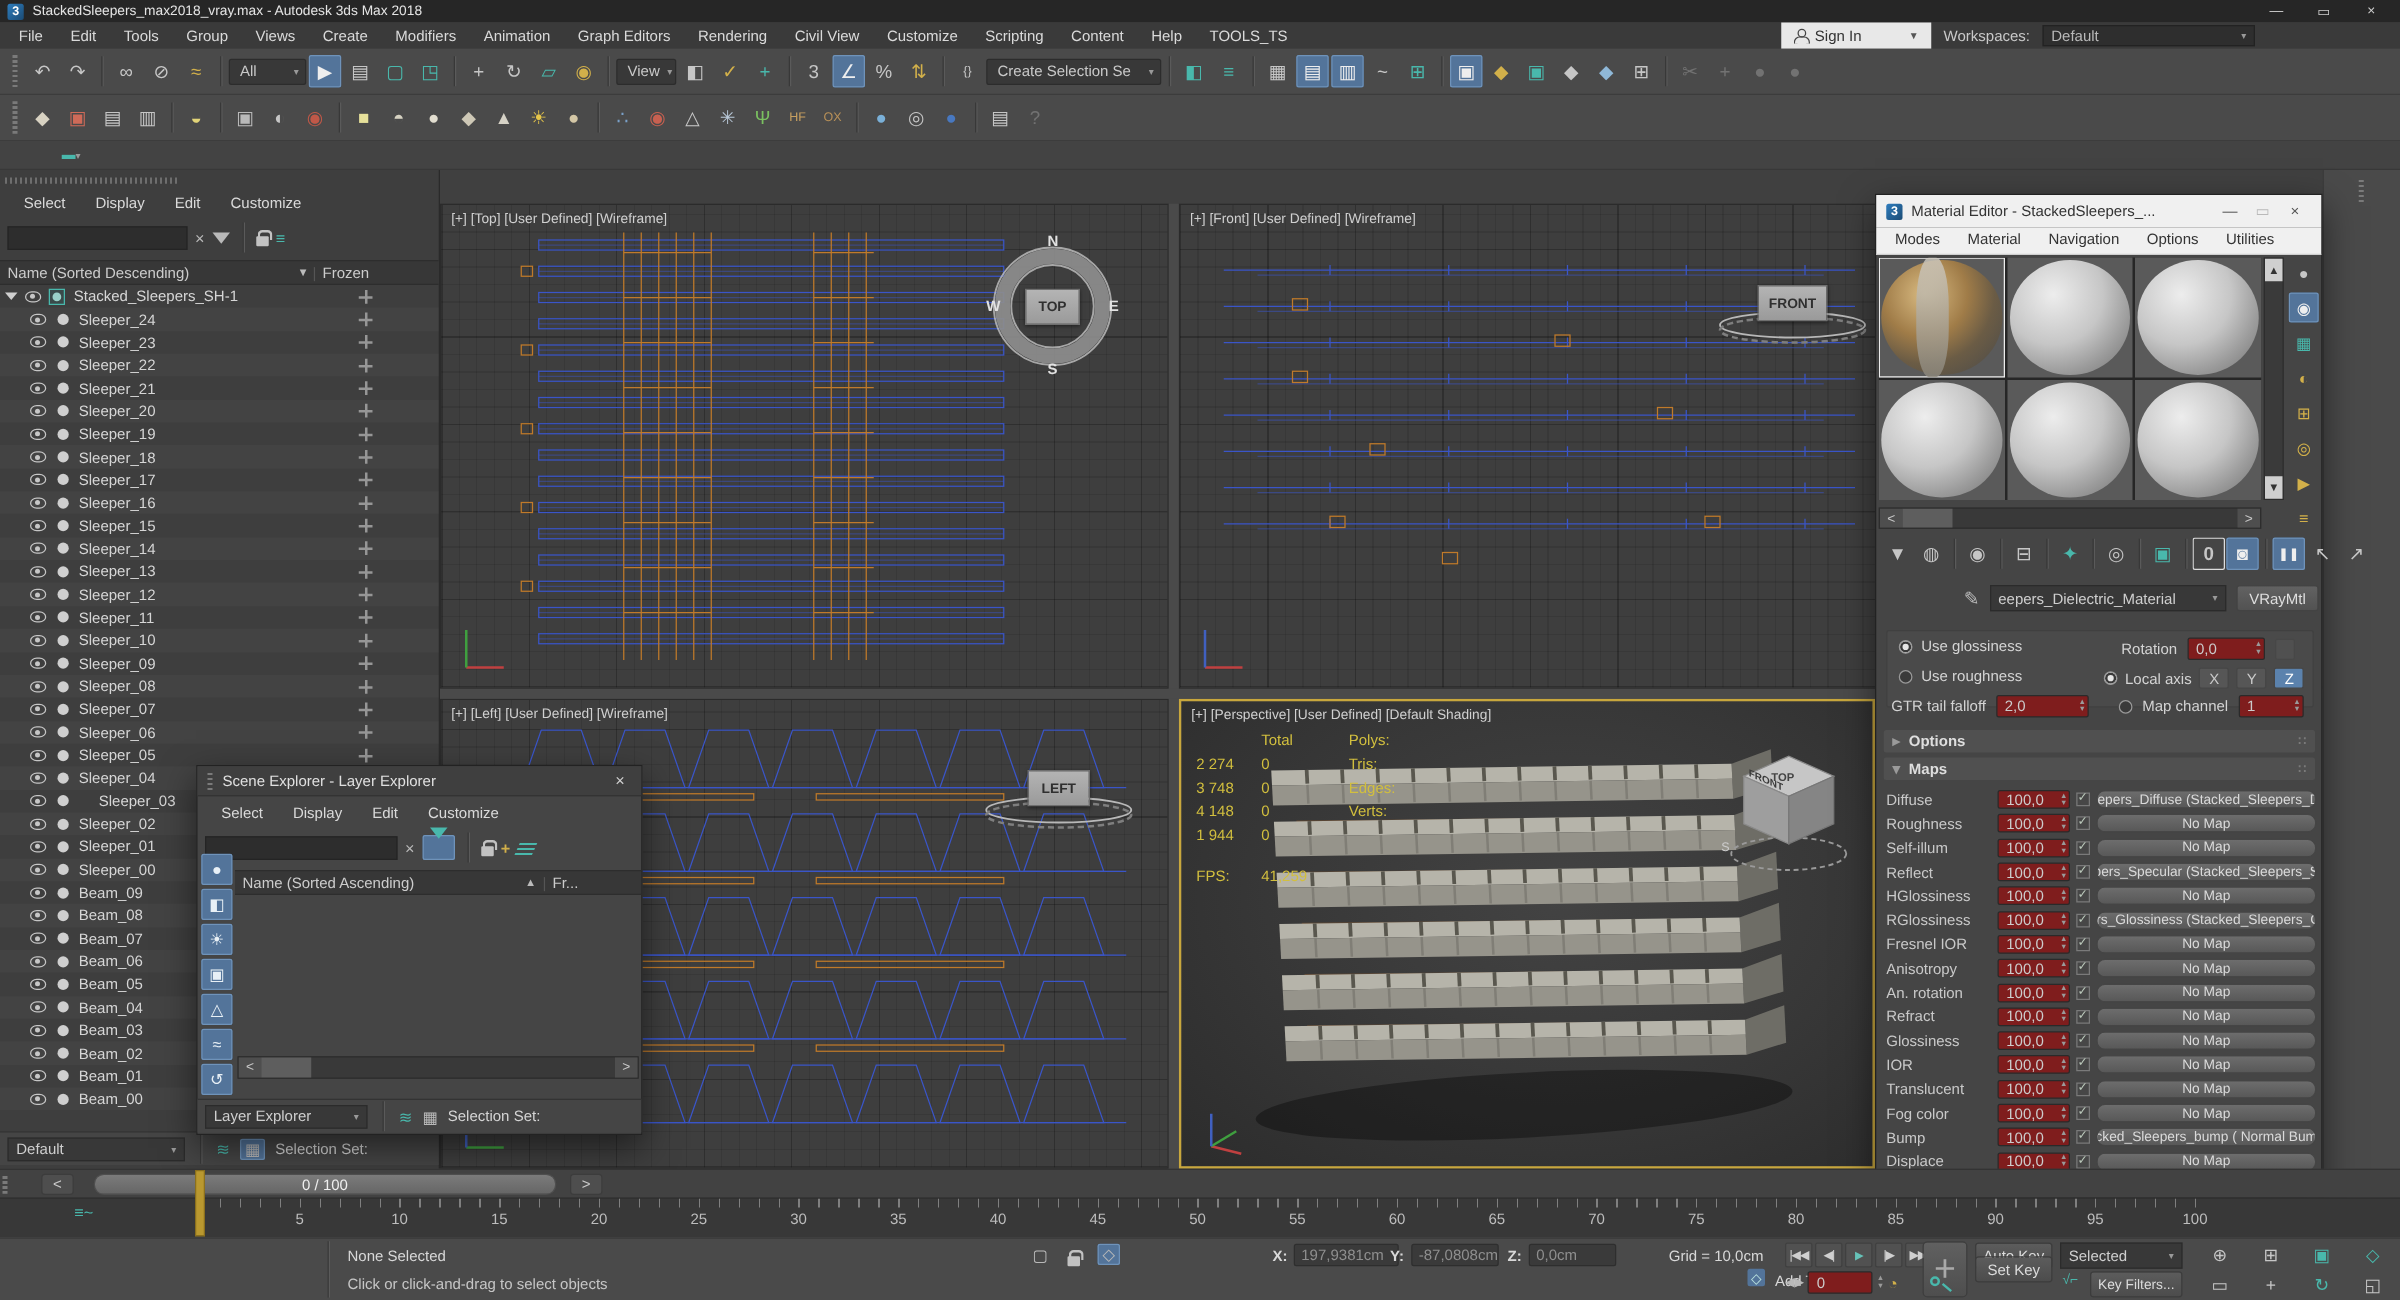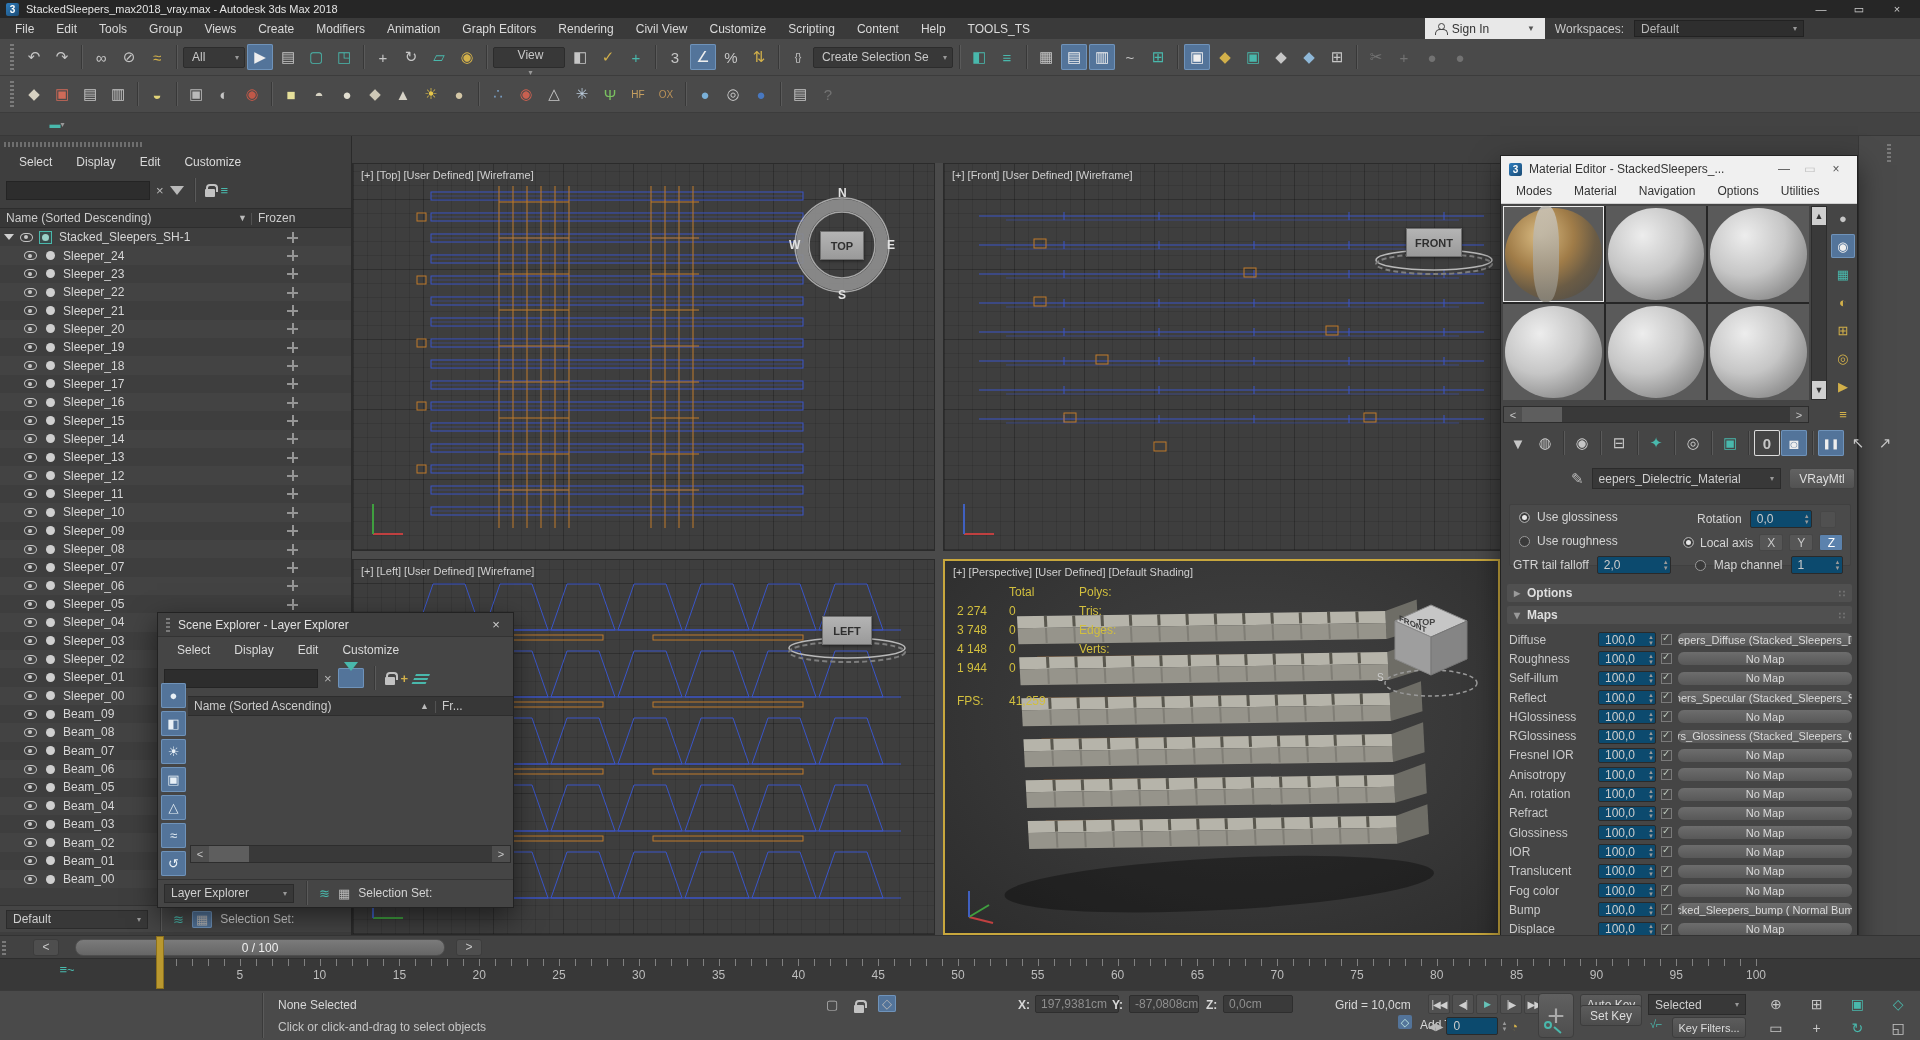--- a/index.html
+++ b/index.html
@@ -95,21 +95,21 @@
 .me-menus .mitem{color:#333}
 .mewbtn{color:#555;width:26px;text-align:center}
 .slotgrid{position:absolute;left:2px;top:50px;width:306px;height:194px;display:grid;grid-template-columns:repeat(3,1fr);grid-template-rows:repeat(2,1fr);gap:2px;background:#262626}
 .slot{position:relative;background:#5a5a5a;overflow:hidden}
 .sph{position:absolute;inset:2px;border-radius:50%;background:radial-gradient(circle at 36% 30%,#ededed,#c6c6c6 45%,#9c9c9c 70%,#808080 88%)}
 .slot.sel{box-shadow:inset 0 0 0 1px #ececec}
 .slot.sel .sph{background:radial-gradient(circle at 36% 30%,#d9bb82,#a07c48 38%,#6b5c45 62%,#555048 85%);}
 .slot.sel::after{content:"";position:absolute;left:30%;top:0;width:26%;height:100%;background:linear-gradient(180deg,#cfcbc2,#8d887c);opacity:.8;border-radius:40%}
 .me-side{position:absolute;left:330px;top:50px;width:26px;display:flex;flex-direction:column;gap:4px}
 .me-side .ticon{width:24px;height:24px;font-size:13px}
-.fld{background:#0c4a6e;border:1px solid #2a2a2a;border-radius:2px;height:18px;display:flex;align-items:center;padding:0 13px 0 6px;position:relative;color:#cccccc}
+.fld{background:#7f1d1d;border:1px solid #2a2a2a;border-radius:2px;height:18px;display:flex;align-items:center;padding:0 13px 0 6px;position:relative;color:#cccccc}
 .spin{position:absolute;right:1px;top:0;height:100%;display:flex;flex-direction:column;justify-content:center;font-size:6px;color:#9a9a9a;line-height:6px}
 .rad{width:11px;height:11px;border-radius:50%;border:1px solid #999;background:#3a3a3a;flex:none}
 .rad.on{box-shadow:inset 0 0 0 2px #3a3a3a;background:#e6e6e6}
 .axbtn{width:24px;height:17px;background:#565656;border:1px solid #464646;border-radius:2px;color:#c9c9c9;display:flex;align-items:center;justify-content:center}
 .axbtn.on{background:#5b82ad;color:#fff}
 .roll{position:absolute;left:6px;width:345px;height:18px;background:#505050;border-radius:2px;display:flex;align-items:center;gap:7px;padding:0 7px;font-weight:bold;color:#dedede}
 .rollgrip{margin-left:auto;color:#7a7a7a;font-size:10px}
 .maprow{height:19.3px;display:flex;align-items:center;gap:5px}
 .maplbl{width:84px;color:#c9c9c9;white-space:nowrap;overflow:hidden}
 .maprow .fld{width:58px;flex:none;height:15px}
@@ -207,21 +207,21 @@
         <div class="ticon hl">▶</div>
         <div class="ticon">▤</div>
         <div class="ticon" style="color: rgb(73, 184, 172);">▢</div>
         <div class="ticon" style="color: rgb(73, 184, 172);">◳</div>
         <div class="tsep"></div>
         <div class="ticon">+</div>
         <div class="ticon">↻</div>
         <div class="ticon" style="color: rgb(73, 184, 172);">▱</div>
         <div class="ticon" style="color: rgb(210, 176, 74);">◉</div>
         <div class="tsep"></div>
-        <div class="tdd" style="width: 72px; flex-direction: column;">
+        <div class="tdd" style="width: 48px;">
           <span>View</span>
           <span class="car">▾</span>
         </div>
         <div class="ticon">◧</div>
         <div class="ticon" style="color: rgb(210, 176, 74);">✓</div>
         <div class="ticon" style="color: rgb(73, 184, 172);">+</div>
         <div class="tsep"></div>
         <div class="ticon">3</div>
         <div class="ticon hl">∠</div>
         <div class="ticon">%</div>
@@ -907,21 +907,21 @@
         </div>
         <div class="serow">
           <span class="eye" style="margin-left: 24px;"></span>
           <span class="dotc" style="margin-left: 9px;"></span>
           <span class="senm" style="margin-left: 8px;">Sleeper_04</span>
           <span class="frz"></span>
         </div>
         <div class="serow">
           <span class="eye" style="margin-left: 24px;"></span>
           <span class="dotc" style="margin-left: 9px;"></span>
-          <span class="senm" style="margin-left: 8px;">Sleeper_03</span>
+          <span class="senm" style="margin-left: 24px;">Sleeper_03</span>
           <span class="frz"></span>
         </div>
         <div class="serow">
           <span class="eye" style="margin-left: 24px;"></span>
           <span class="dotc" style="margin-left: 9px;"></span>
           <span class="senm" style="margin-left: 8px;">Sleeper_02</span>
           <span class="frz"></span>
         </div>
         <div class="serow">
           <span class="eye" style="margin-left: 24px;"></span>

